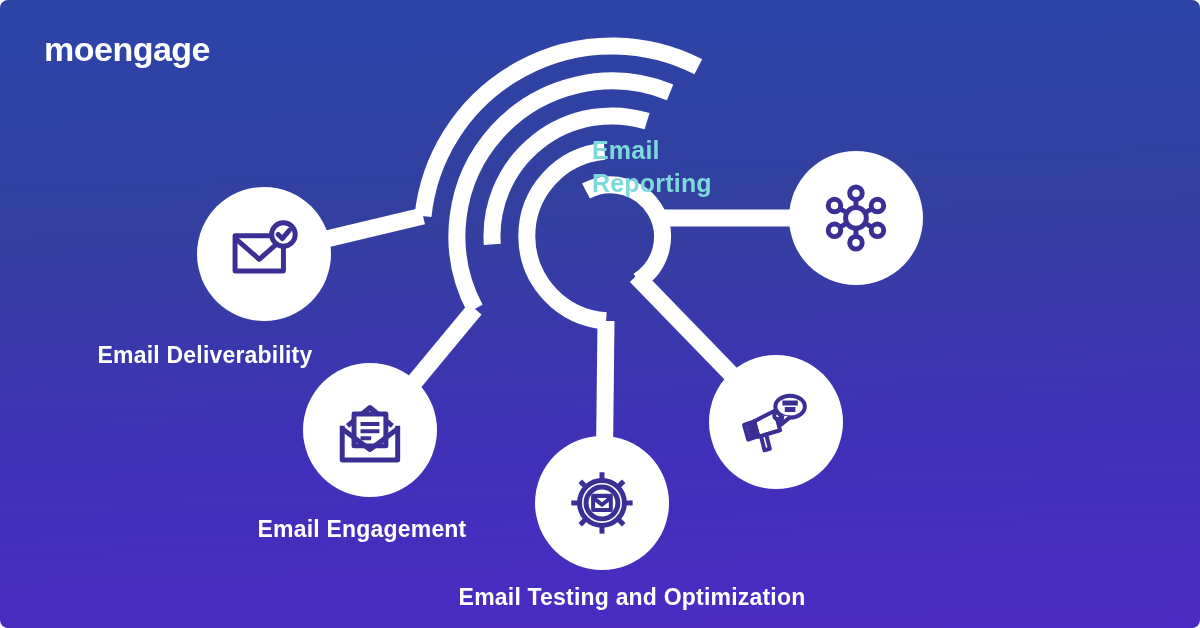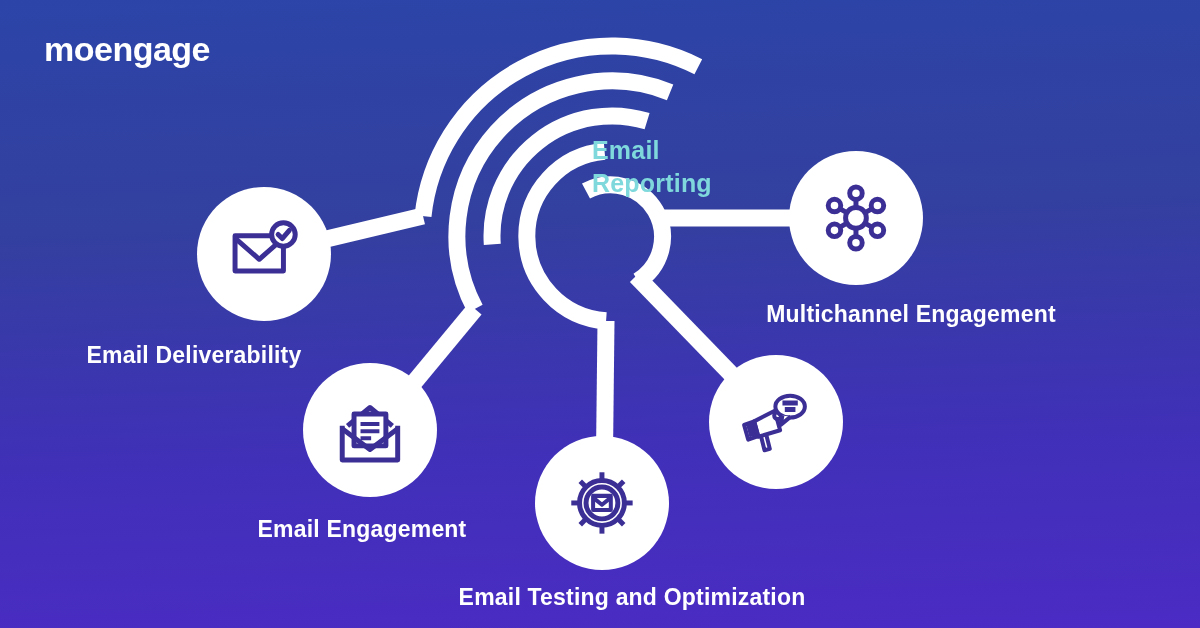--- a/index.html
+++ b/index.html
@@ -2,36 +2,37 @@
 <html><head>
 <meta charset="utf-8">
 <style>
   html,body{margin:0;padding:0;}
   #canvas{
     position:relative;
     width:1200px;height:628px;
     overflow:hidden;
     background:linear-gradient(178deg,#2c44a8 0%,#33409f 35%,#4030b8 70%,#4b2bc4 100%);
     font-family:"Liberation Sans", sans-serif;
+    border-radius:8px;
   }
   #diagram-svg{position:absolute;left:0;top:0;}
   .logo{
     position:absolute;left:44px;top:30px;
     color:#ffffff;font-size:34px;font-weight:700;letter-spacing:-0.5px;
   }
   .title{
     position:absolute;left:592px;top:134px;
     color:#7fd9dc;font-size:25px;font-weight:700;line-height:33px;letter-spacing:0.2px;
   }
   .node-label{
     position:absolute;
     color:#ffffff;font-size:23px;font-weight:700;
     text-align:center;letter-spacing:0.2px;white-space:nowrap;
   }
-  .lbl-deliverability{left:14px;top:342px;width:360px;}
+  .lbl-deliverability{left:25px;top:342px;width:360px;}
   .lbl-engagement{left:182px;top:516px;width:360px;}
   .lbl-testing{left:432px;top:584px;width:400px;}
   .lbl-reporting{left:701px;top:507px;width:400px;}
   .lbl-multichannel{left:711px;top:301px;width:400px;}
   .arc,.connector{fill:none;stroke:#ffffff;stroke-width:17;}
   .node-circle{fill:#ffffff;}
   .ic{stroke:#3b2e95;fill:none;stroke-width:4.2;stroke-linejoin:round;}
   .ic-fill{fill:#ffffff;}
   .ic-thin{stroke-width:3.4;}
 </style>
@@ -122,15 +123,14 @@
   <div class="logo">moengage</div>
 
   <div class="title">
     <div>Email</div>
     <div>Reporting</div>
   </div>
 
   <div class="node-label lbl-deliverability">Email Deliverability</div>
   <div class="node-label lbl-engagement">Email Engagement</div>
   <div class="node-label lbl-testing">Email Testing and Optimization</div>
-  <div class="node-label lbl-multichannel">Multichannel Engagement</div>
 
 </div>
 
 </body></html>

